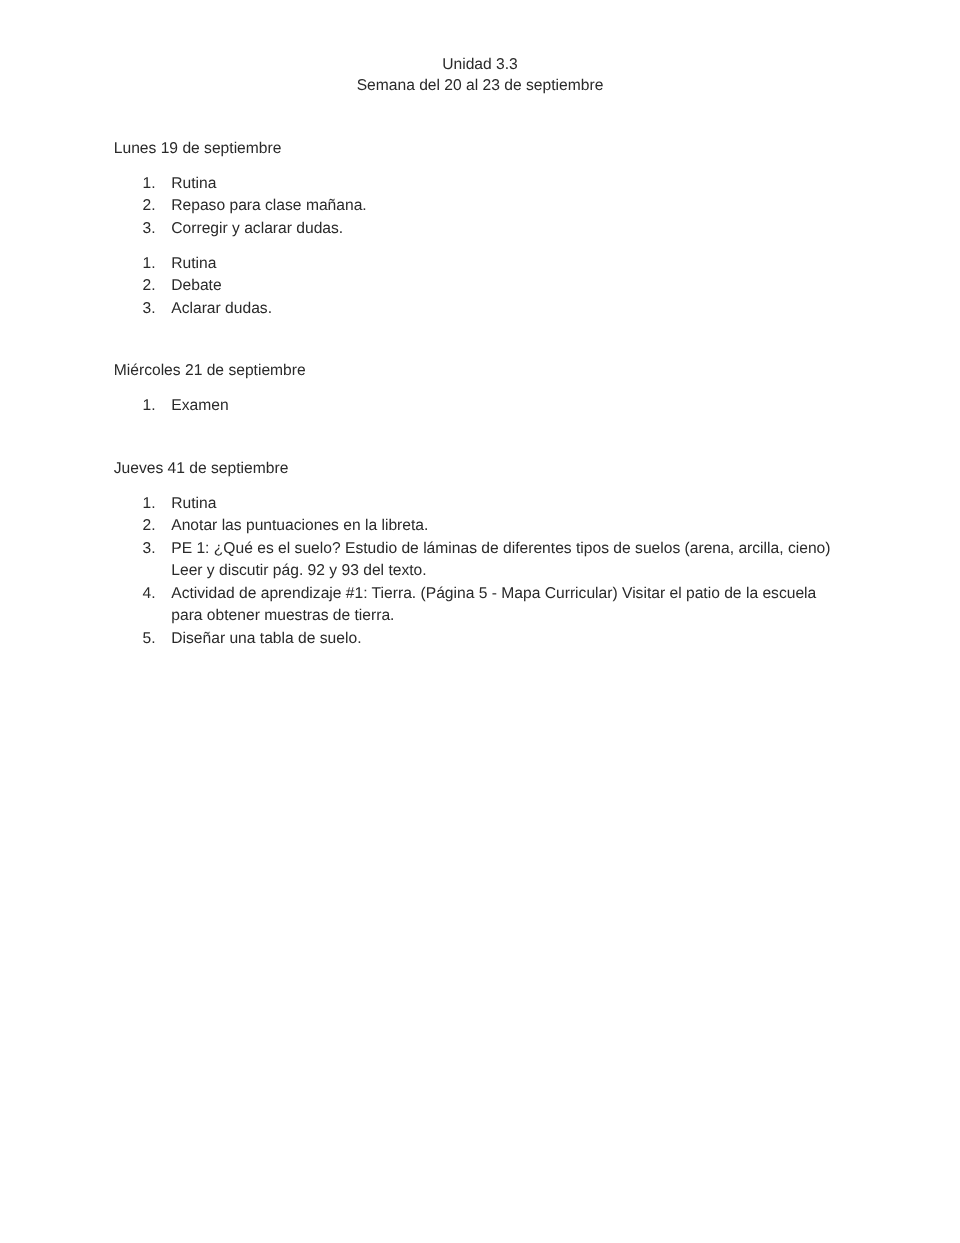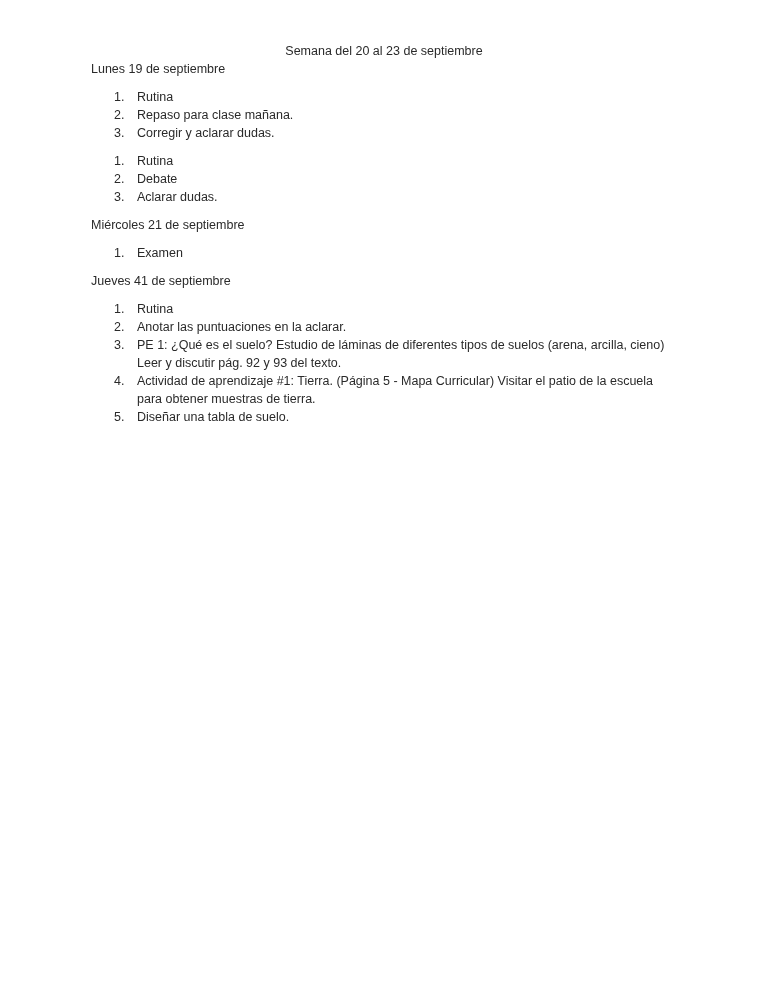--- a/index.html
+++ b/index.html
@@ -16,20 +16,21 @@
   .title-block {
     text-align: center;
     line-height: 17px;
   }
   .content {
     padding-left: 91px;
     padding-right: 14px;
   }
   .day-heading {
     line-height: 18px;
+    margin-top: 32px;
   }
   .day-list {
     list-style: none;
     margin: 10px 0;
     padding: 0;
   }
   .day-item {
     display: flex;
     line-height: 18px;
   }
@@ -42,20 +43,21 @@
     white-space: pre-line;
     flex: 1;
   }
 </style>
 </head>
 <body>
 
 <div class="page">
 
   <div class="title-block">
+    <div>Unidad 3.3</div>
     <div>Semana del 20 al 23 de septiembre</div>
   </div>
 
   <div class="content">
 
     <section class="day-section">
       <div class="day-heading">Lunes 19 de septiembre</div>
       <ol class="day-list">
           <li class="day-item">
             <span class="item-num">1.</span>
@@ -101,21 +103,21 @@
 
     <section class="day-section">
       <div class="day-heading">Jueves 41 de septiembre</div>
       <ol class="day-list">
           <li class="day-item">
             <span class="item-num">1.</span>
             <span class="item-text">Rutina</span>
           </li>
           <li class="day-item">
             <span class="item-num">2.</span>
-            <span class="item-text">Anotar las puntuaciones en la aclarar.</span>
+            <span class="item-text">Anotar las puntuaciones en la libreta.</span>
           </li>
           <li class="day-item">
             <span class="item-num">3.</span>
             <span class="item-text">PE 1: ¿Qué es el suelo? Estudio de láminas de diferentes tipos de suelos (arena, arcilla, cieno)
 Leer y discutir pág. 92 y 93 del texto.</span>
           </li>
           <li class="day-item">
             <span class="item-num">4.</span>
             <span class="item-text">Actividad de aprendizaje #1: Tierra. (Página 5 - Mapa Curricular) Visitar el patio de la escuela
 para obtener muestras de tierra.</span>

